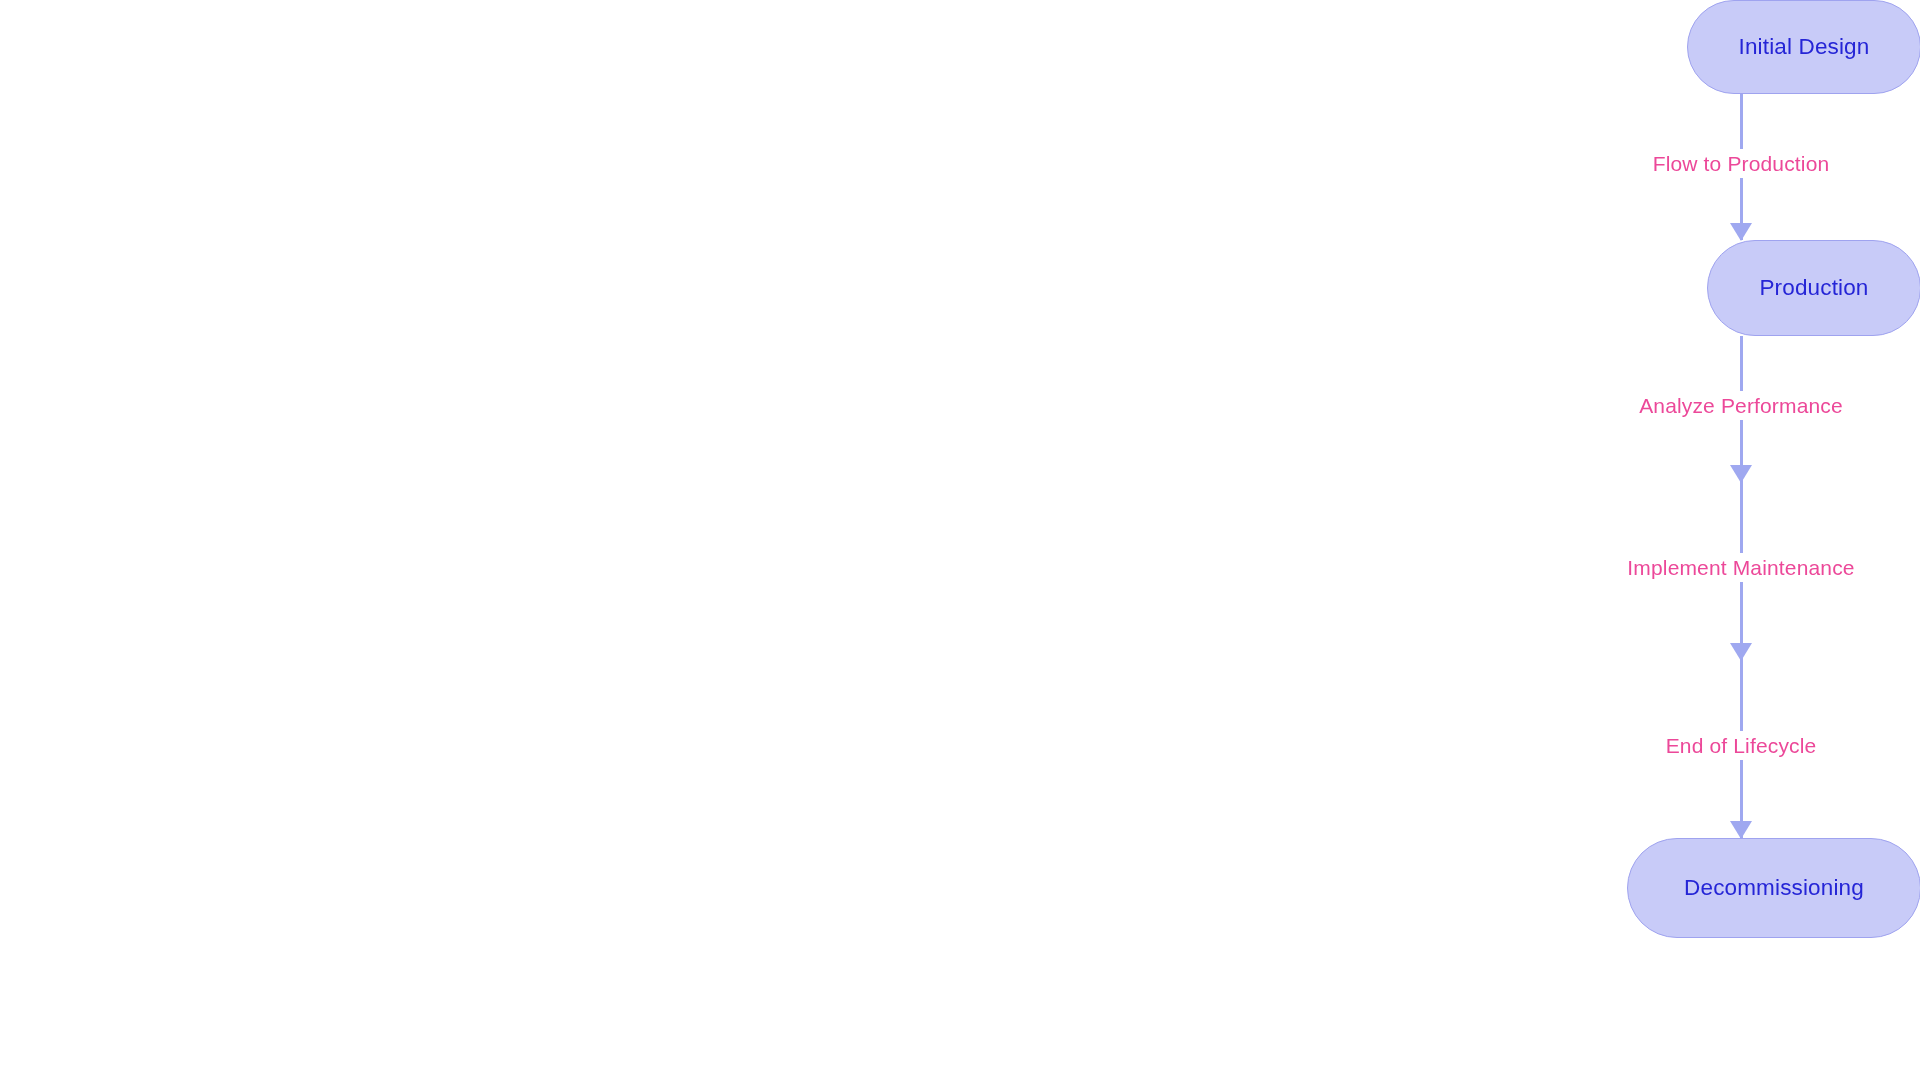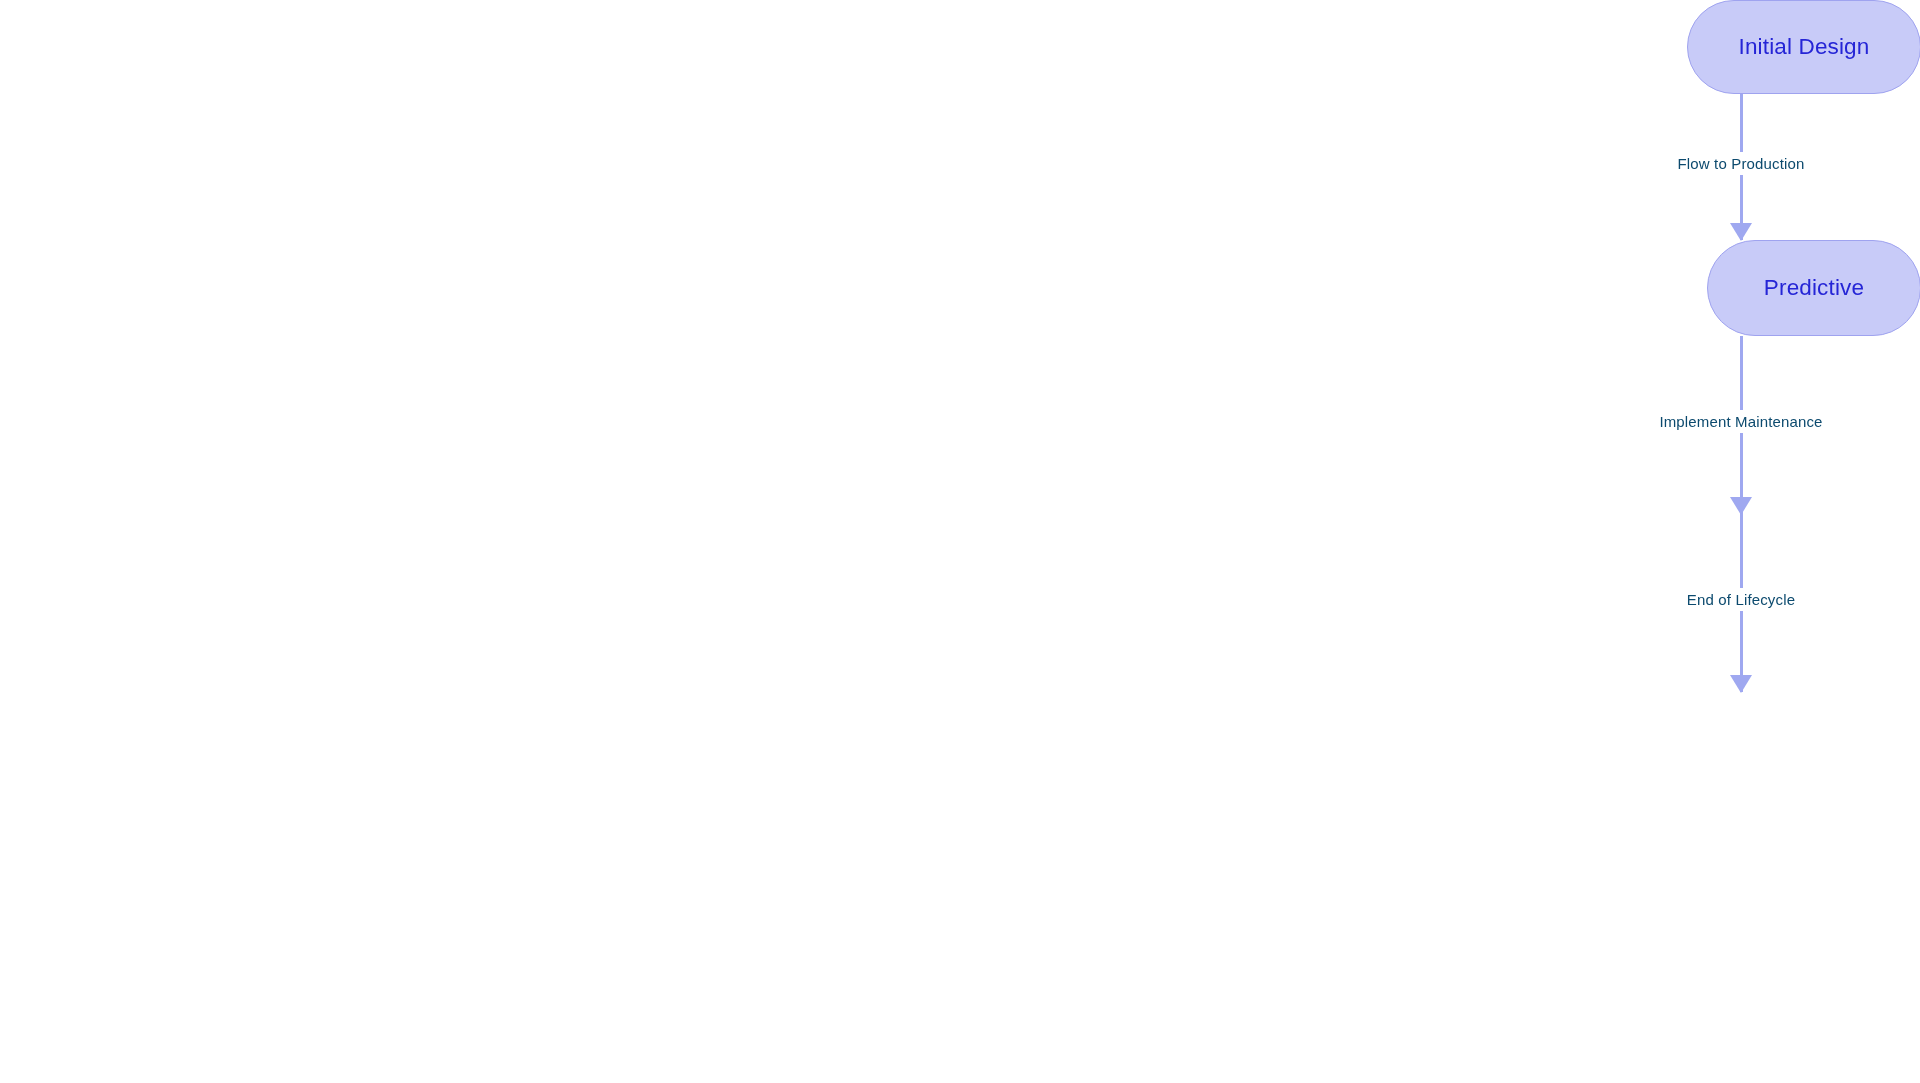--- a/index.html
+++ b/index.html
@@ -97,22 +97,22 @@
     border-left: 11px solid transparent;
     border-right: 11px solid transparent;
     border-top: 18px solid #9fa8f0;
   }
 
   
   .edge-label {
     position: relative;
     z-index: 2;
     background: #ffffff;
-    color: #0c4a6e;
-    font-size: 15px;
+    color: #ec4899;
+    font-size: 21px;
     line-height: 1;
     letter-spacing: 0.15px;
     padding: 4px 7px;
     white-space: nowrap;
     transform: translateY(-4px);
   }
 </style>
 </head>
 <body>
 
@@ -123,33 +123,41 @@
       <span class="node-label">Initial Design</span>
     </div>
 
     <div class="connector conn-1">
       <span class="stem"></span>
       <span class="arrowhead"></span>
       <span class="edge-label">Flow to Production</span>
     </div>
 
     <div class="node node-production">
-      <span class="node-label">Predictive</span>
+      <span class="node-label">Production</span>
     </div>
 
+    <div class="connector conn-2">
+      <span class="stem"></span>
+      <span class="arrowhead"></span>
+      <span class="edge-label">Analyze Performance</span>
+    </div>
 
 
     <div class="connector conn-3">
       <span class="stem"></span>
       <span class="arrowhead"></span>
       <span class="edge-label">Implement Maintenance</span>
     </div>
 
 
     <div class="connector conn-4">
       <span class="stem"></span>
       <span class="arrowhead"></span>
       <span class="edge-label">End of Lifecycle</span>
     </div>
 
+    <div class="node node-decommissioning">
+      <span class="node-label">Decommissioning</span>
+    </div>
 
   </div>
 </div>
 
 </body></html>

